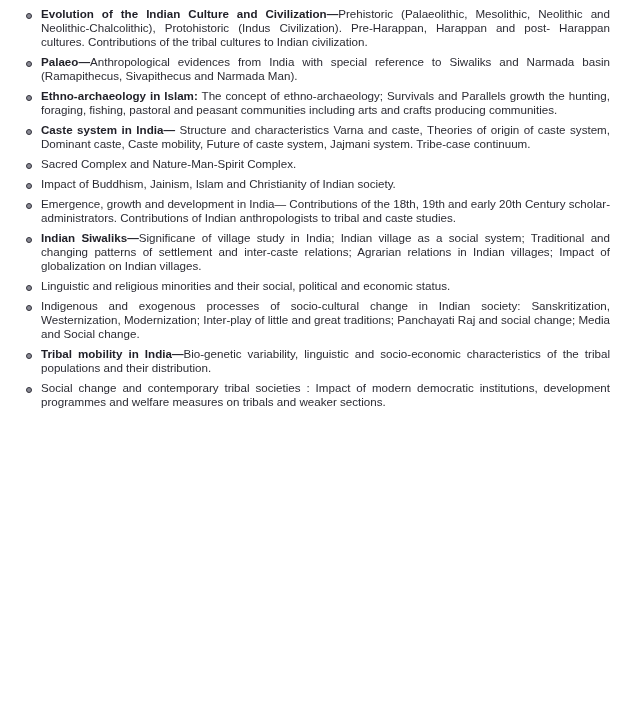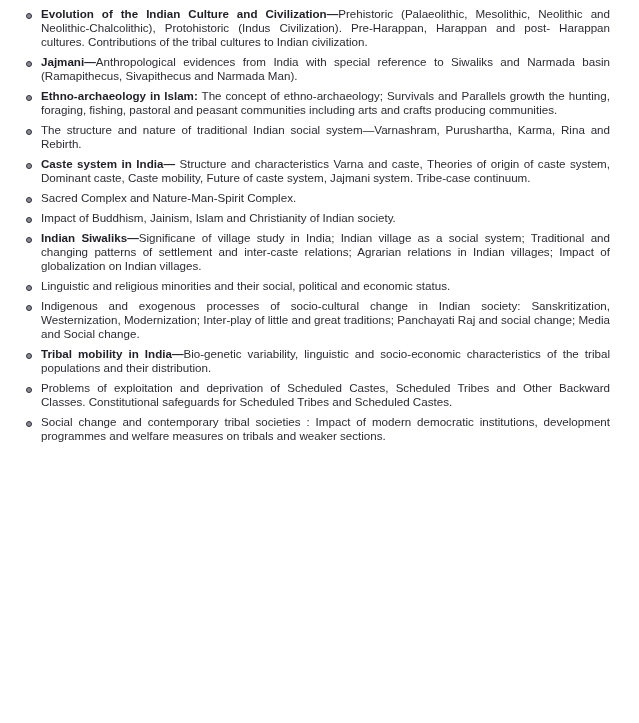--- a/index.html
+++ b/index.html
@@ -56,62 +56,58 @@
 </head>
 <body>
 
 <ul id="syllabus-list">
     <li class="bullet-item">
       <span class="bullet-marker"></span>
       <span class="bullet-text"><span class="lead-in">Evolution of the Indian Culture and Civilization—</span><span>Prehistoric (Palaeolithic, Mesolithic, Neolithic and Neolithic-Chalcolithic), Protohistoric (Indus Civilization). Pre-Harappan, Harappan and post- Harappan cultures. Contributions of the tribal cultures to Indian civilization.</span></span>
     </li>
     <li class="bullet-item">
       <span class="bullet-marker"></span>
-      <span class="bullet-text"><span class="lead-in">Jajmani—</span><span>Anthropological evidences from India with special reference to Siwaliks and Narmada basin (Ramapithecus, Sivapithecus and Narmada Man).</span></span>
+      <span class="bullet-text"><span class="lead-in">Palaeo—</span><span>Anthropological evidences from India with special reference to Siwaliks and Narmada basin (Ramapithecus, Sivapithecus and Narmada Man).</span></span>
     </li>
     <li class="bullet-item">
       <span class="bullet-marker"></span>
       <span class="bullet-text"><span class="lead-in">Ethno-archaeology in Islam:</span><span> The concept of ethno-archaeology; Survivals and Parallels growth the hunting, foraging, fishing, pastoral and peasant communities including arts and crafts producing communities.</span></span>
-    </li>
-    <li class="bullet-item">
-      <span class="bullet-marker"></span>
-      <span class="bullet-text"><span>The structure and nature of traditional Indian social system—Varnashram, Purushartha, Karma, Rina and Rebirth.</span></span>
     </li>
     <li class="bullet-item">
       <span class="bullet-marker"></span>
       <span class="bullet-text"><span class="lead-in">Caste system in India—</span><span> Structure and characteristics Varna and caste, Theories of origin of caste system, Dominant caste, Caste mobility, Future of caste system, Jajmani system. Tribe-case continuum.</span></span>
     </li>
     <li class="bullet-item">
       <span class="bullet-marker"></span>
       <span class="bullet-text"><span>Sacred Complex and Nature-Man-Spirit Complex.</span></span>
     </li>
     <li class="bullet-item">
       <span class="bullet-marker"></span>
       <span class="bullet-text"><span>Impact of Buddhism, Jainism, Islam and Christianity of Indian society.</span></span>
+    </li>
+    <li class="bullet-item">
+      <span class="bullet-marker"></span>
+      <span class="bullet-text"><span>Emergence, growth and development in India— Contributions of the 18th, 19th and early 20th Century scholar-administrators. Contributions of Indian anthropologists to tribal and caste studies.</span></span>
     </li>
     <li class="bullet-item">
       <span class="bullet-marker"></span>
       <span class="bullet-text"><span class="lead-in">Indian Siwaliks—</span><span>Significane of village study in India; Indian village as a social system; Traditional and changing patterns of settlement and inter-caste relations; Agrarian relations in Indian villages; Impact of globalization on Indian villages.</span></span>
     </li>
     <li class="bullet-item">
       <span class="bullet-marker"></span>
       <span class="bullet-text"><span>Linguistic and religious minorities and their social, political and economic status.</span></span>
     </li>
     <li class="bullet-item">
       <span class="bullet-marker"></span>
       <span class="bullet-text"><span>Indigenous and exogenous processes of socio-cultural change in Indian society: Sanskritization, Westernization, Modernization; Inter-play of little and great traditions; Panchayati Raj and social change; Media and Social change.</span></span>
     </li>
     <li class="bullet-item">
       <span class="bullet-marker"></span>
       <span class="bullet-text"><span class="lead-in">Tribal mobility in India—</span><span>Bio-genetic variability, linguistic and socio-economic characteristics of the tribal populations and their distribution.</span></span>
     </li>
     <li class="bullet-item">
       <span class="bullet-marker"></span>
-      <span class="bullet-text"><span>Problems of exploitation and deprivation of Scheduled Castes, Scheduled Tribes and Other Backward Classes. Constitutional safeguards for Scheduled Tribes and Scheduled Castes.</span></span>
-    </li>
-    <li class="bullet-item">
-      <span class="bullet-marker"></span>
       <span class="bullet-text"><span>Social change and contemporary tribal societies : Impact of modern democratic institutions, development programmes and welfare measures on tribals and weaker sections.</span></span>
     </li>
     <li class="bullet-item">
       <span class="bullet-text"></span>
     </li>
   </ul>
 
 </body></html>

